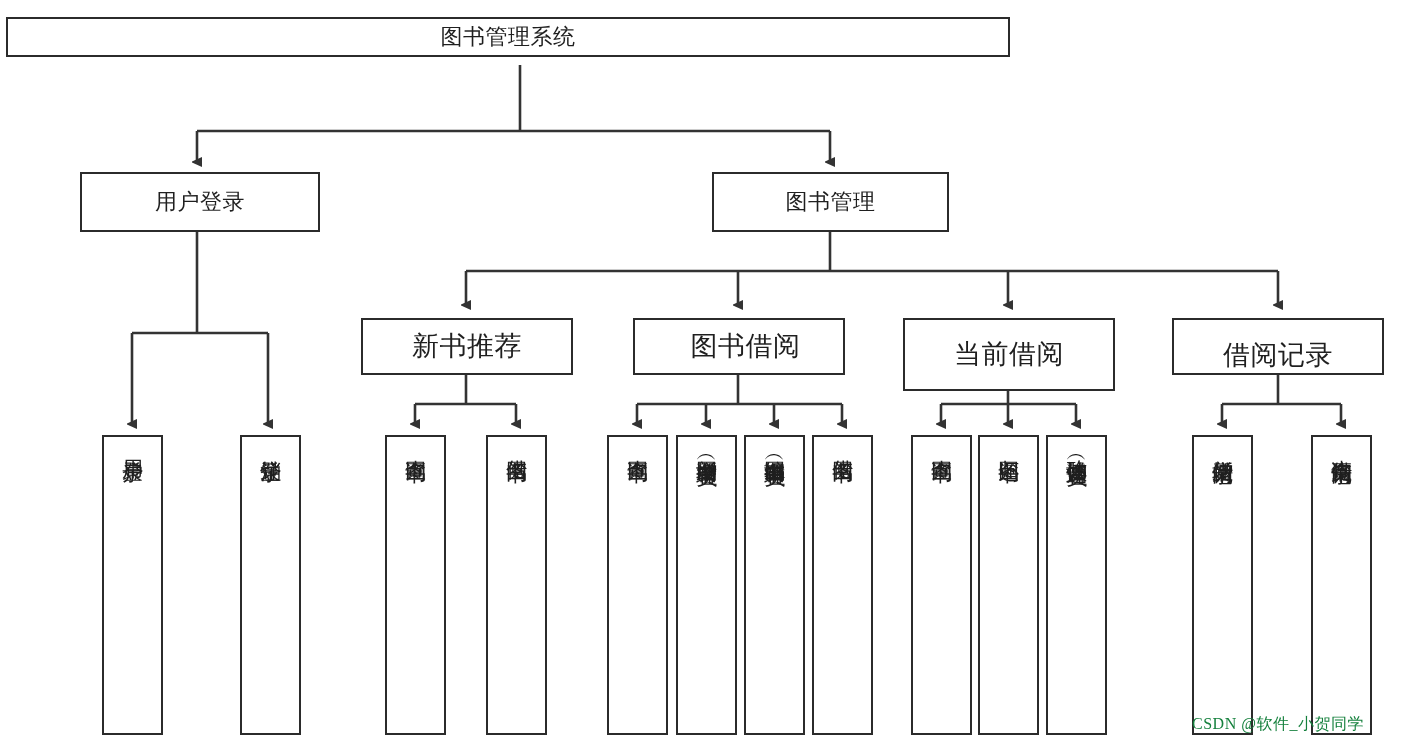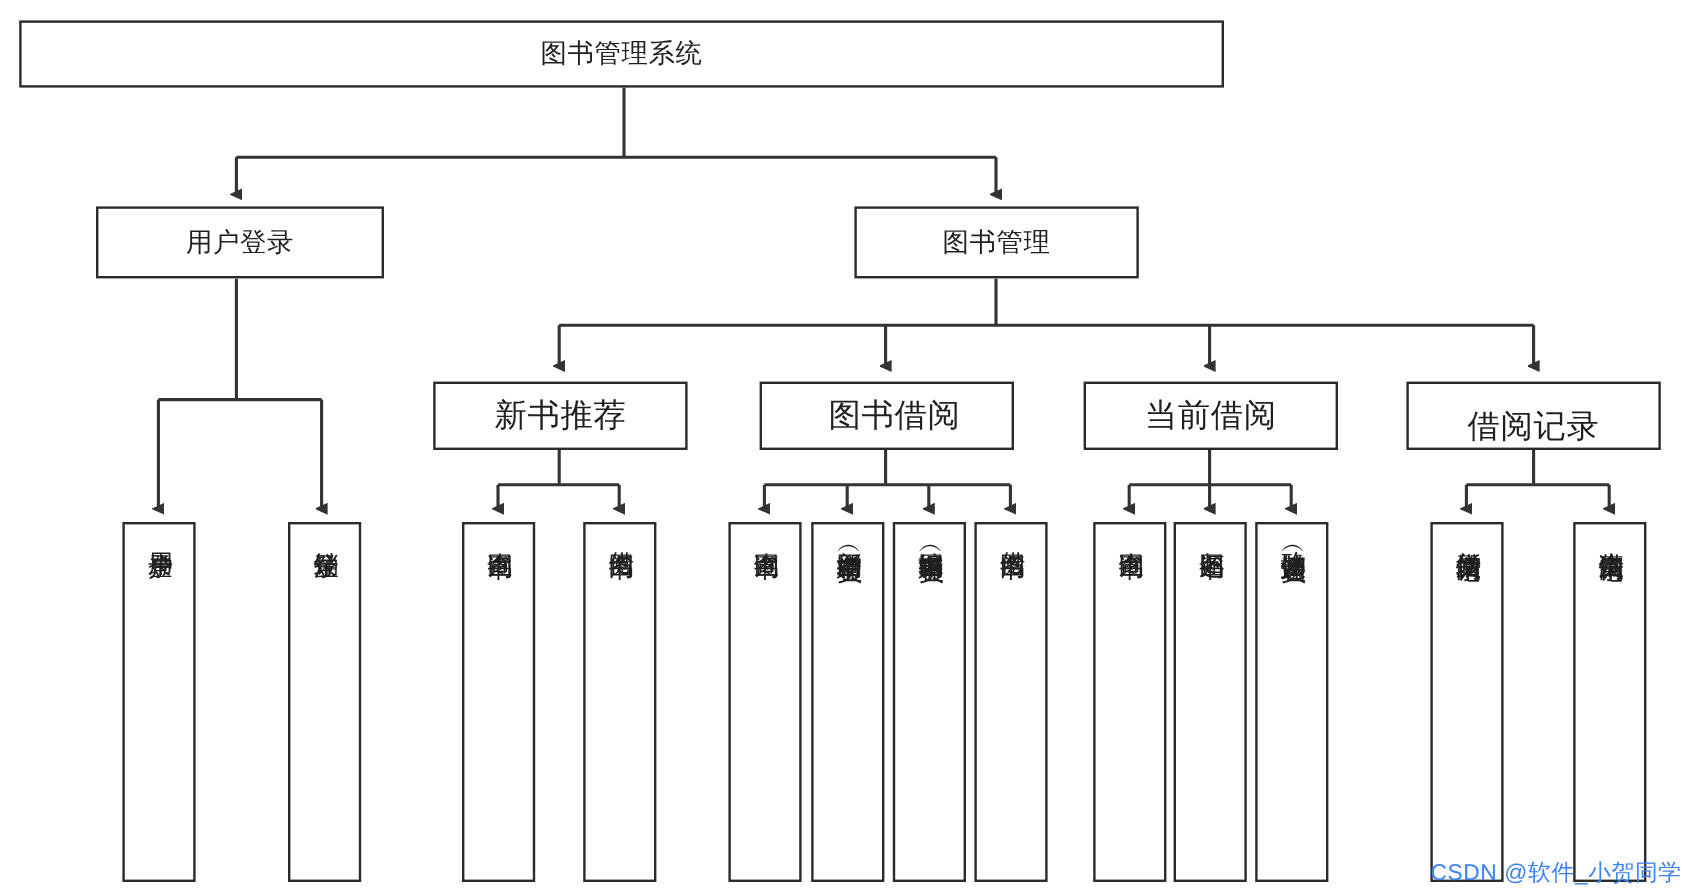--- a/index.html
+++ b/index.html
@@ -58,26 +58,26 @@
     line-height: 1.08;
     letter-spacing: 1px;
     white-space: nowrap;
   }
   .node.root .node-label { font-size: 22px; }
   .node.level2 .node-label { font-size: 22px; }
   .node.level3 .node-label { font-size: 27px; }
 
   .watermark {
     position: absolute;
-    font-size: 19px;
-    color: #3b82f6;
+    font-size: 16px;
+    color: #15803d;
     letter-spacing: 0.5px;
     z-index: 5;
     white-space: nowrap;
-    font-family: Liberation Sans, sans-serif;
+    font-family: Liberation Serif, serif;
   }
 </style>
 </head>
 <body>
 
 <div id="diagram-root">
 
   <svg class="connectors" viewBox="0 0 1405 747" xmlns="http://www.w3.org/2000/svg">
     <defs>
       <marker id="arrow" markerWidth="10" markerHeight="10" refX="5" refY="5" orient="auto" markerUnits="userSpaceOnUse">
@@ -121,38 +121,38 @@
       <path d="M1008,404 L1008,424" marker-end="url(#arrow)"></path>
       <path d="M1076,404 L1076,424" marker-end="url(#arrow)"></path>
 
       <path d="M1278,375 L1278,404"></path>
       <path d="M1222,404 L1341,404"></path>
       <path d="M1222,404 L1222,424" marker-end="url(#arrow)"></path>
       <path d="M1341,404 L1341,424" marker-end="url(#arrow)"></path>
     </g>
   </svg>
 
-  <div class="node root" style="left:16px; top:17px; width:1004px; height:56px;">
+  <div class="node root" style="left:6px; top:17px; width:1004px; height:40px;">
     <span class="node-label">图书管理系统</span>
   </div>
 
   <div class="node level2" style="left:80px; top:172px; width:240px; height:60px;">
     <span class="node-label">用户登录</span>
   </div>
   <div class="node level2" style="left:712px; top:172px; width:237px; height:60px;align-items:center;">
     <span class="node-label">图书管理</span>
   </div>
 
   <div class="node level3" style="left:361px; top:318px; width:212px; height:57px;">
     <span class="node-label">新书推荐</span>
   </div>
   <div class="node level3" style="left:633px; top:318px; width:212px; height:57px;padding-left:13px;">
     <span class="node-label">图书借阅</span>
   </div>
-  <div class="node level3" style="left:903px; top:318px; width:212px; height:57px;">
+  <div class="node level3" style="left:903px; top:318px; width:212px; height:73px;">
     <span class="node-label">当前借阅</span>
   </div>
   <div class="node level3" style="left:1172px; top:318px; width:212px; height:57px;align-items:flex-end;">
     <span class="node-label">借阅记录</span>
   </div>
 
   <div class="node vertical" style="left:102px; top:435px; width:61px; height:300px;">
     <span class="node-label">用户登录</span>
   </div>
   <div class="node vertical" style="left:240px; top:435px; width:61px; height:300px;">

